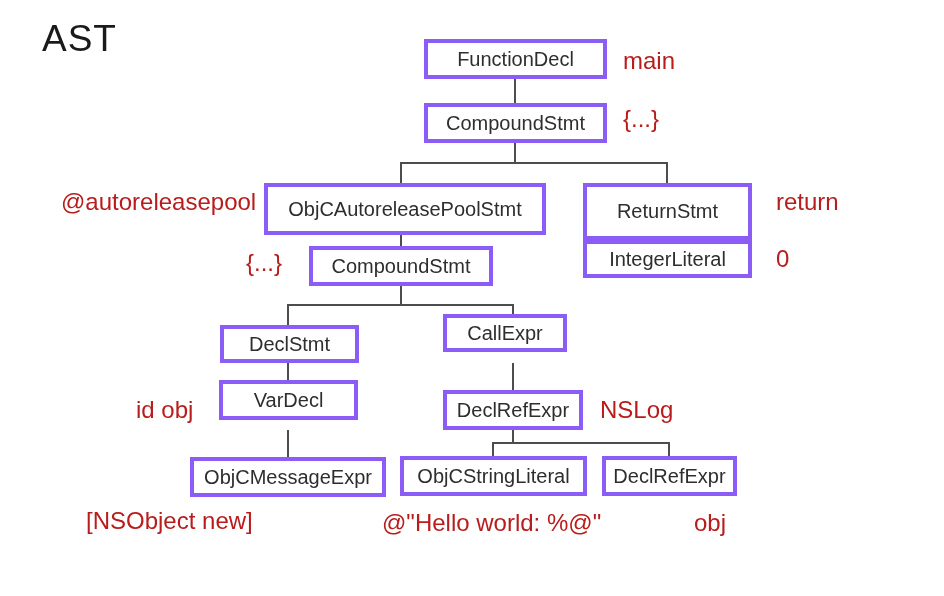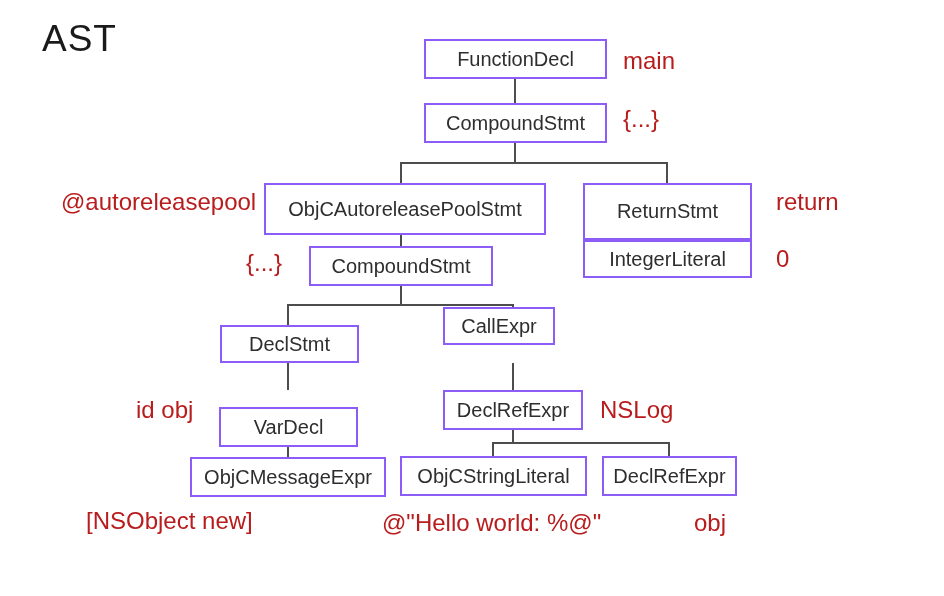--- a/index.html
+++ b/index.html
@@ -20,21 +20,21 @@
     left: 42px;
     top: 18px;
     font-size: 37px;
     font-weight: 400;
     color: #1a1a1a;
     letter-spacing: 1px;
   }
   .node {
     position: absolute;
     box-sizing: border-box;
-    border: 2px solid #8b5cf6;
+    border: 4px solid #8b5cf6;
     background: #ffffff;
     display: flex;
     align-items: center;
     justify-content: center;
     font-size: 20px;
     color: #2e2e2e;
     white-space: nowrap;
   }
   .line {
     position: absolute;
@@ -86,24 +86,24 @@
   </div>
   <div class="node" style="left:309px;top:246px;width:184px;height:40px">
     <span>CompoundStmt</span>
   </div>
   <div class="node" style="left:583px;top:240px;width:169px;height:38px">
     <span>IntegerLiteral</span>
   </div>
   <div class="node" style="left:220px;top:325px;width:139px;height:38px">
     <span>DeclStmt</span>
   </div>
-  <div class="node" style="left:443px;top:307px;width:112px;height:38px">
+  <div class="node" style="left:443px;top:314px;width:124px;height:38px">
     <span>CallExpr</span>
   </div>
-  <div class="node" style="left:219px;top:407px;width:139px;height:40px">
+  <div class="node" style="left:219px;top:380px;width:139px;height:40px">
     <span>VarDecl</span>
   </div>
   <div class="node" style="left:443px;top:390px;width:140px;height:40px">
     <span>DeclRefExpr</span>
   </div>
   <div class="node" style="left:190px;top:457px;width:196px;height:40px">
     <span>ObjCMessageExpr</span>
   </div>
   <div class="node" style="left:400px;top:456px;width:187px;height:40px">
     <span>ObjCStringLiteral</span>

